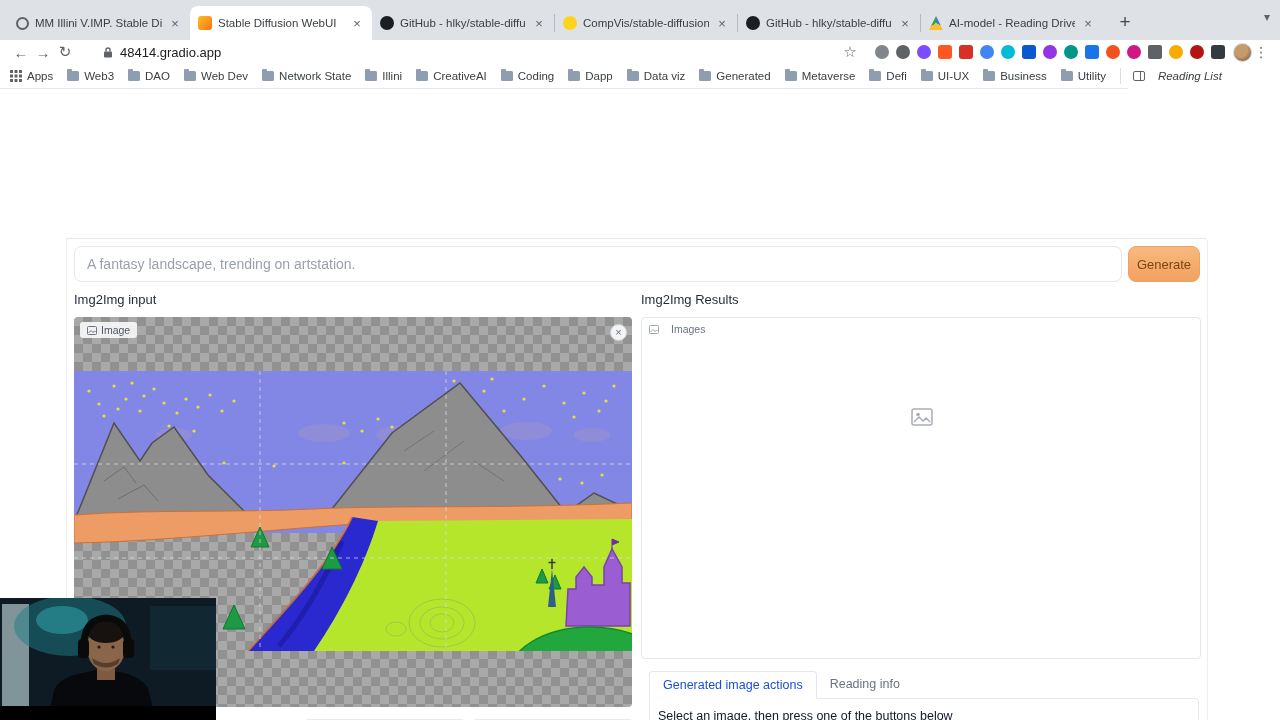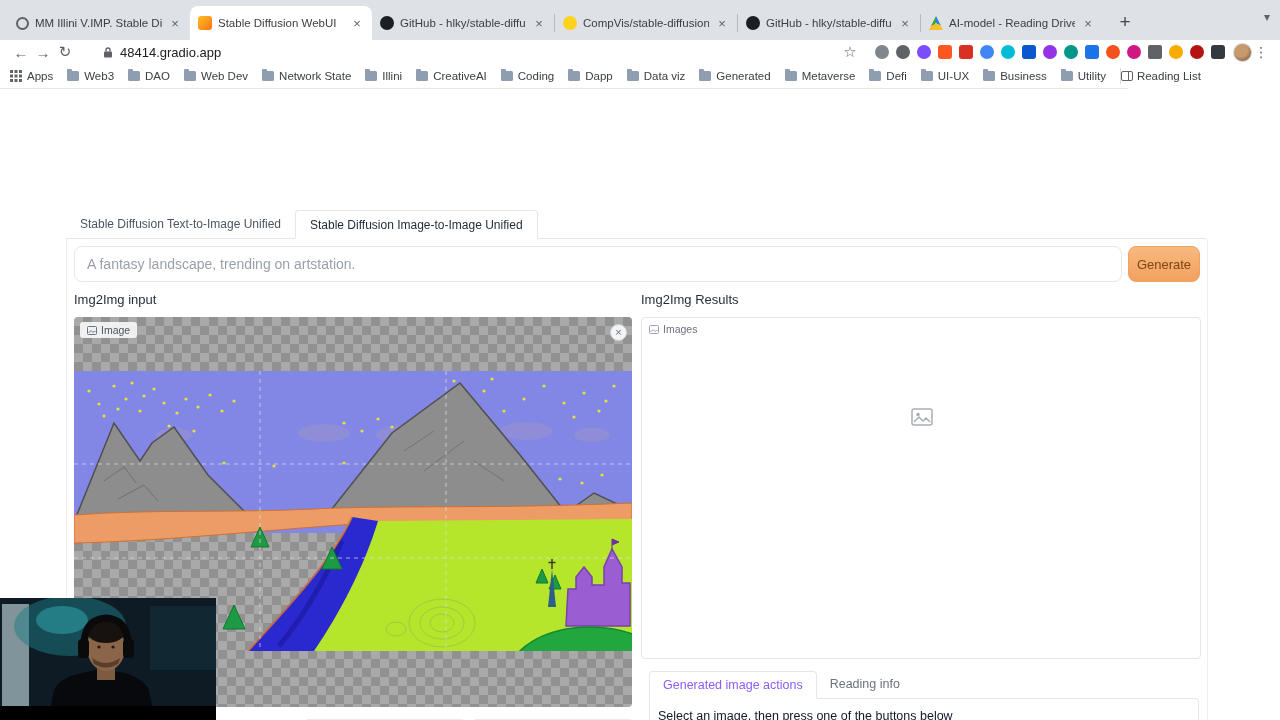--- a/index.html
+++ b/index.html
@@ -30,21 +30,21 @@
   .star { margin-left:auto; }
   .extrow { display:flex; align-items:center; gap:7px; margin:0 8px 0 14px; }
   .ext { width:14px; height:14px; flex:none; }
   .avatar { width:19px; height:19px; border-radius:50%; background:radial-gradient(circle at 40% 35%, #c79a6b 0 45%, #6b4a2f 100%); border:1px solid #d0d3d6; flex:none; }
   .kebab { font-size:14px; color:#5f6368; width:18px; text-align:center; }
 
   .bmbar { position:absolute; top:64px; left:0; width:1128px; height:25px; background:#fff; border-bottom:1px solid #e6e8ea; display:flex; align-items:center; gap:14px; padding:0 10px; font-size:11.5px; color:#3c4043; }
   .bm { display:flex; align-items:center; gap:5px; white-space:nowrap; }
   .folder { width:12px; height:10px; background:#8f9db0; border-radius:1.5px; position:relative; flex:none; }
   .folder::before { content:""; position:absolute; top:-2px; left:0; width:5px; height:3px; background:#8f9db0; border-radius:1px 1px 0 0; }
-  .rl { margin-left:auto; display:flex; align-items:center; gap:4px; border-left:1px solid #dadce0; height:16px; }
+  .rl { margin-left:auto; display:flex; align-items:center; gap:13px; padding-left:12px; border-left:1px solid #dadce0; height:16px;font-style:italic; }
 
   
   .page { position:absolute; top:89px; left:0; width:1280px; height:631px; background:#fff; }
 
   .sd-tabs { position:absolute; top:121px; left:66px; display:flex; z-index:2; }
   .sd-tab { height:29px; line-height:28px; padding:0 14px; font-size:12px; color:#4b5563; white-space:nowrap; }
   .sd-tab.active { background:#fff; border:1px solid #e5e7eb; border-bottom:1px solid #fff; border-radius:4px 4px 0 0; color:#1f2937; }
 
   .app-box { position:absolute; top:149px; left:66px; width:1142px; height:561px; border:1px solid #eceef2; border-top:1px solid #e5e7eb; border-radius:0 4px 4px 4px; background:#fff; }
 
@@ -60,26 +60,26 @@
       linear-gradient(45deg,#919191 25%,transparent 25%,transparent 75%,#919191 75%),
       linear-gradient(45deg,#919191 25%,transparent 25%,transparent 75%,#919191 75%);
     background-size:18px 18px; background-position:0 0,9px 9px; }
   .editor svg.art { position:absolute; top:54px; left:0; display:block; }
   .img-badge { position:absolute; top:5px; left:6px; display:flex; align-items:center; gap:4px; background:rgba(255,255,255,.85); border-radius:3px; padding:2px 7px; font-size:10.5px; color:#4b5563; }
   .editor-close { position:absolute; top:7px; right:5px; width:17px; height:17px; border-radius:50%; background:#f3f4f6; border:1px solid #cdd2d8; color:#6b7280; font-size:11px; line-height:15px; text-align:center; }
 
   .gray-btn { position:absolute; height:28px; background:#e8e9ec; border:none; border-radius:4px; font-size:12.5px; color:#374151; font-family:"Liberation Sans",sans-serif; }
 
   .results-box { position:absolute; top:228px; left:641px; width:560px; height:342px; border:1px solid #e5e7eb; border-radius:4px; background:#fff; }
-  .inner-badge { position:absolute; top:5px; left:7px; display:flex; align-items:center; gap:4px; font-size:10.5px; color:#6b7280; }
+  .inner-badge { position:absolute; top:5px; left:7px; display:flex; align-items:center; gap:12px; font-size:10.5px; color:#6b7280; }
   .placeholder-icon { position:absolute; top:90px; left:269px; }
 
   .res-tabs { position:absolute; top:582px; left:649px; display:flex; z-index:2; }
   .res-tab { height:28px; line-height:27px; padding:0 13px; font-size:12.5px; color:#6b7280; white-space:nowrap; }
-  .res-tab.active { background:#fff; border:1px solid #e5e7eb; border-bottom:1px solid #fff; border-radius:4px 4px 0 0; color:#8b5cf6; }
+  .res-tab.active { background:#fff; border:1px solid #e5e7eb; border-bottom:1px solid #fff; border-radius:4px 4px 0 0; color:#1d4ed8; }
 
   .actions-panel { position:absolute; top:609px; left:649px; width:550px; height:92px; border:1px solid #e5e7eb; border-radius:0 4px 4px 4px; background:#fff; padding:10px 8px 0; }
   .instruction { font-size:12.5px; color:#111827; }
 
   .webcam { position:absolute; left:0; top:598px; width:216px; height:122px; background:#000; z-index:50; }
 </style>
 </head>
 <body>
 
 <div class="tabstrip">
@@ -236,24 +236,20 @@
     <svg width="12" height="12">
         <rect x="0.5" y="1.5" width="11" height="9" rx="1.5" fill="none" stroke="#5f6368"></rect>
         <line x1="7.5" y1="1.5" x2="7.5" y2="10.5" stroke="#5f6368"></line>
       </svg>
     <span>Reading List</span>
   </span>
 </div>
 
 <div class="page">
 
-  <div class="sd-tabs">
-    <div class="sd-tab">Stable Diffusion Text-to-Image Unified</div>
-    <div class="sd-tab active">Stable Diffusion Image-to-Image Unified</div>
-  </div>
 
   <div class="app-box"></div>
 
   <input class="prompt-input" type="text" placeholder="A fantasy landscape, trending on artstation." style="">
   <button class="gen-btn">Generate</button>
 
   <div class="col-title" style="top:203px; left:74px;">Img2Img input</div>
   <div class="col-title" style="top:203px; left:641px;text-align:right;">Img2Img Results</div>
 
   <div class="editor">

